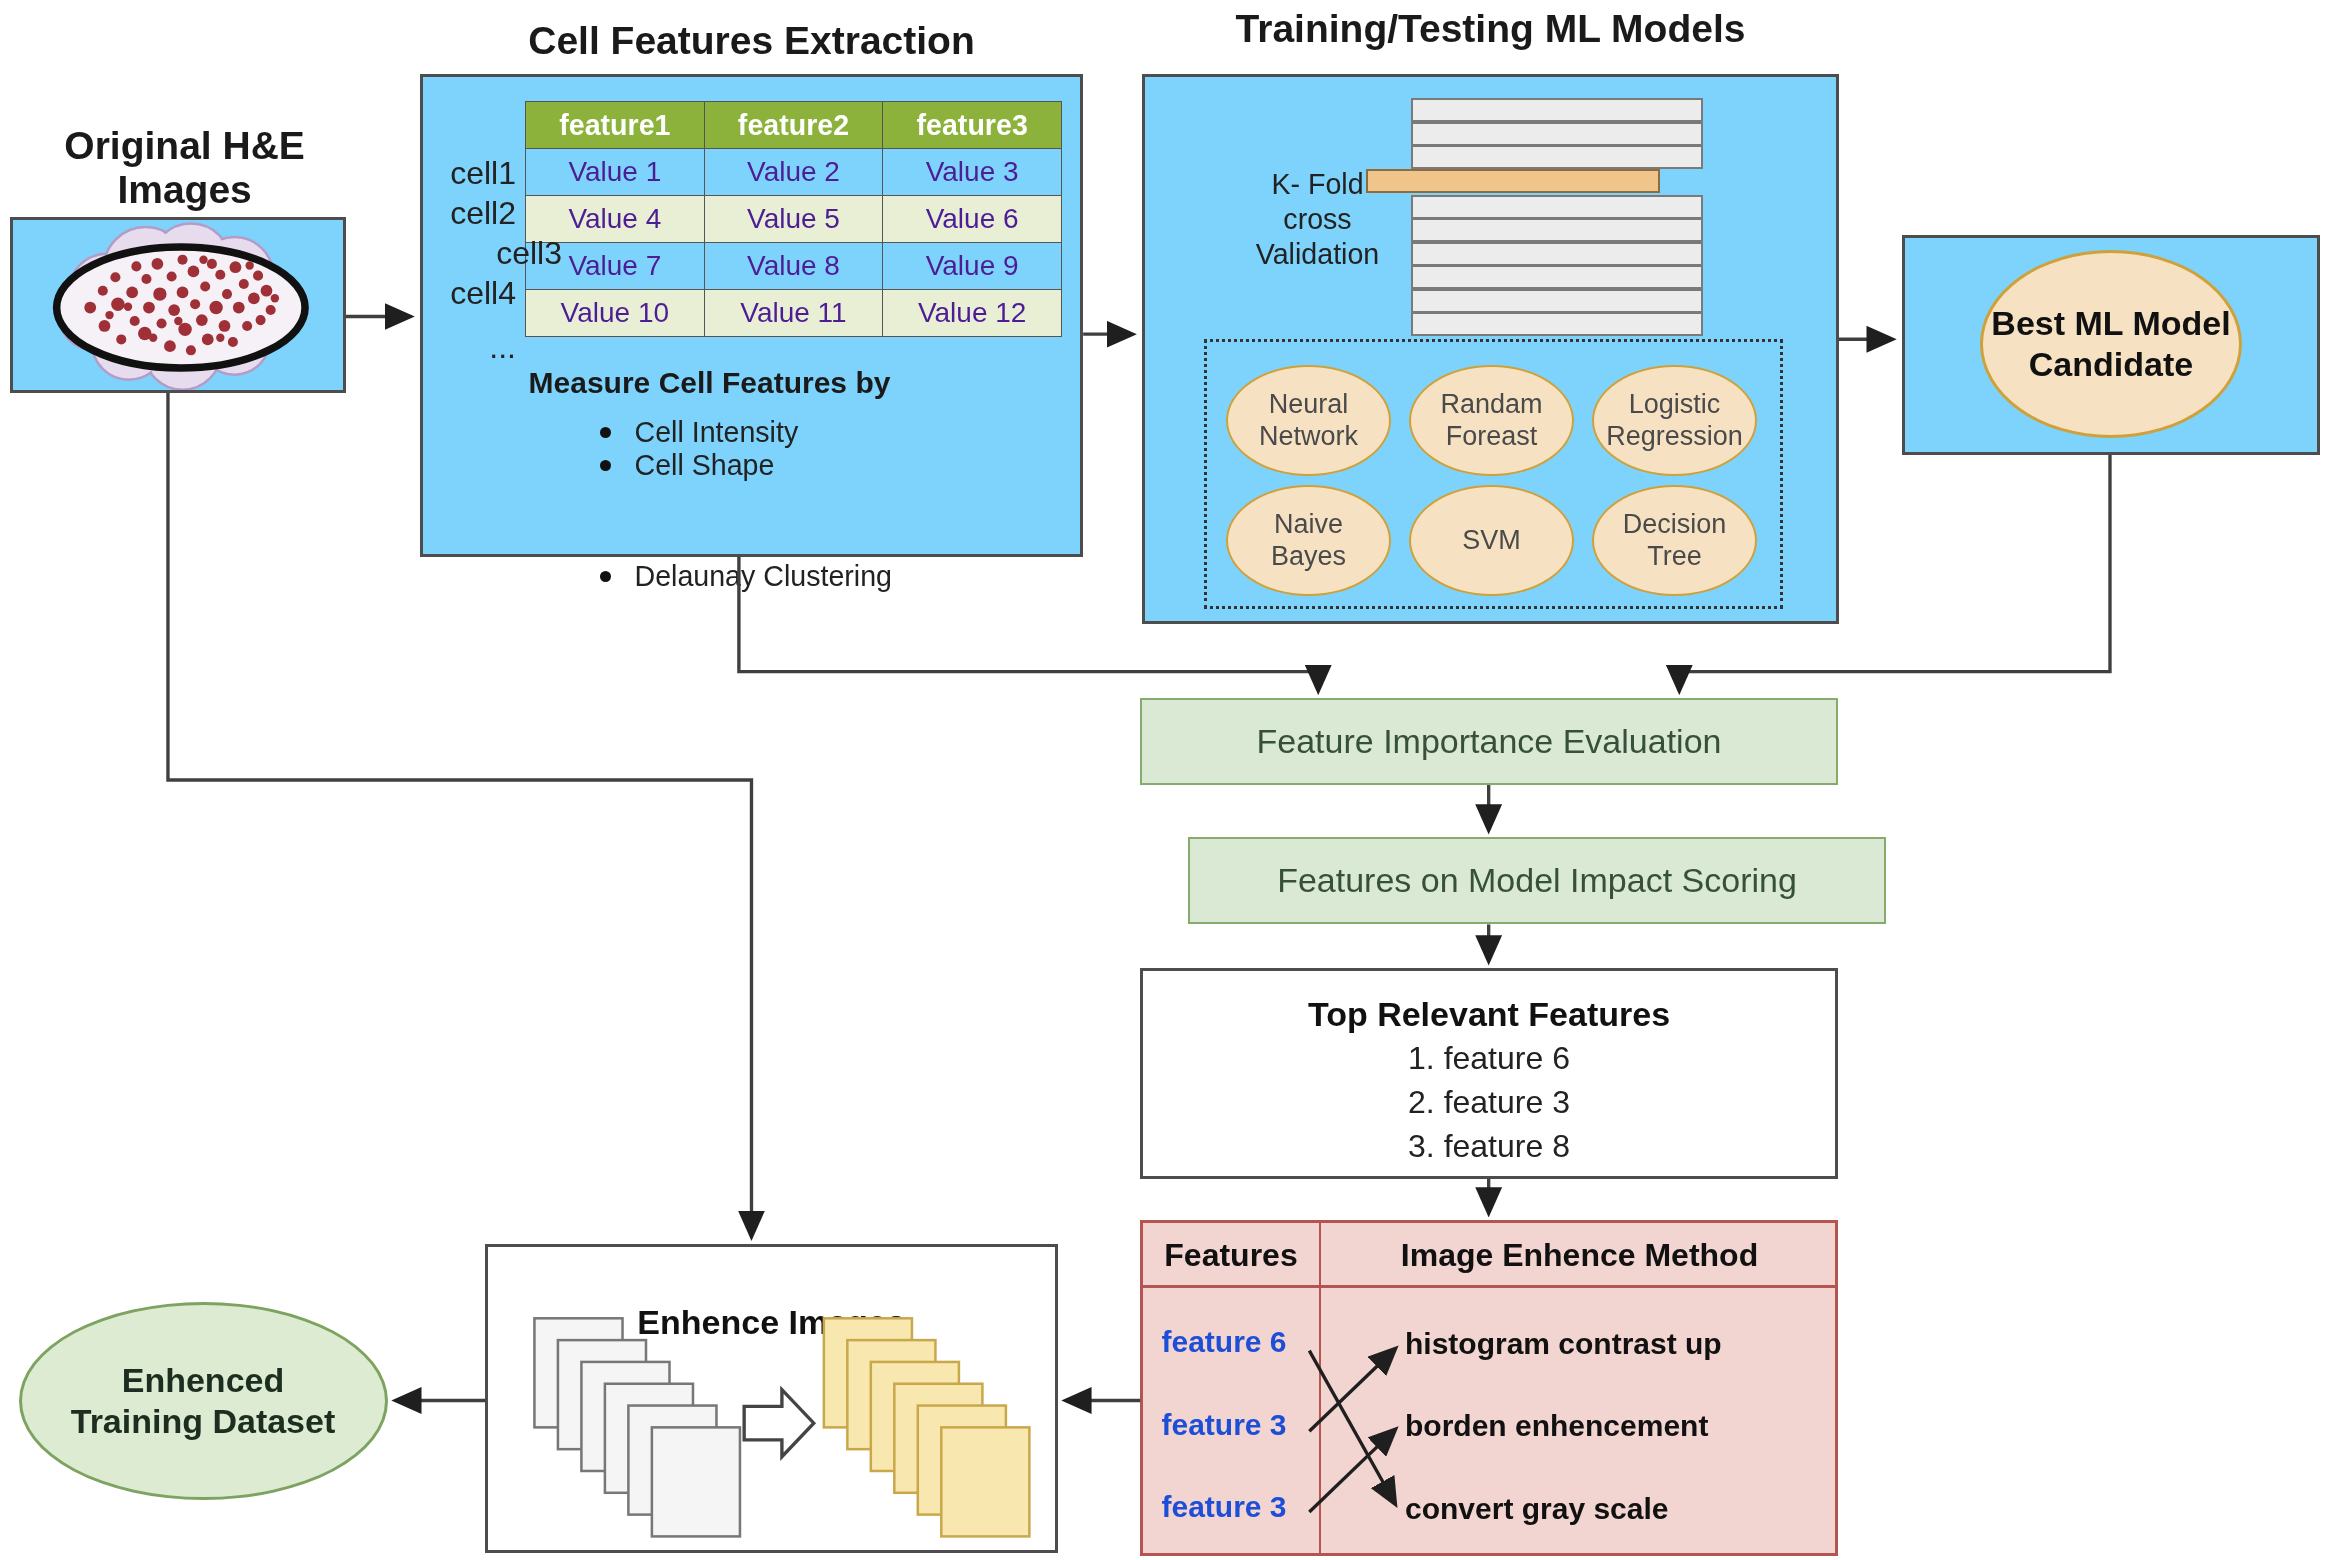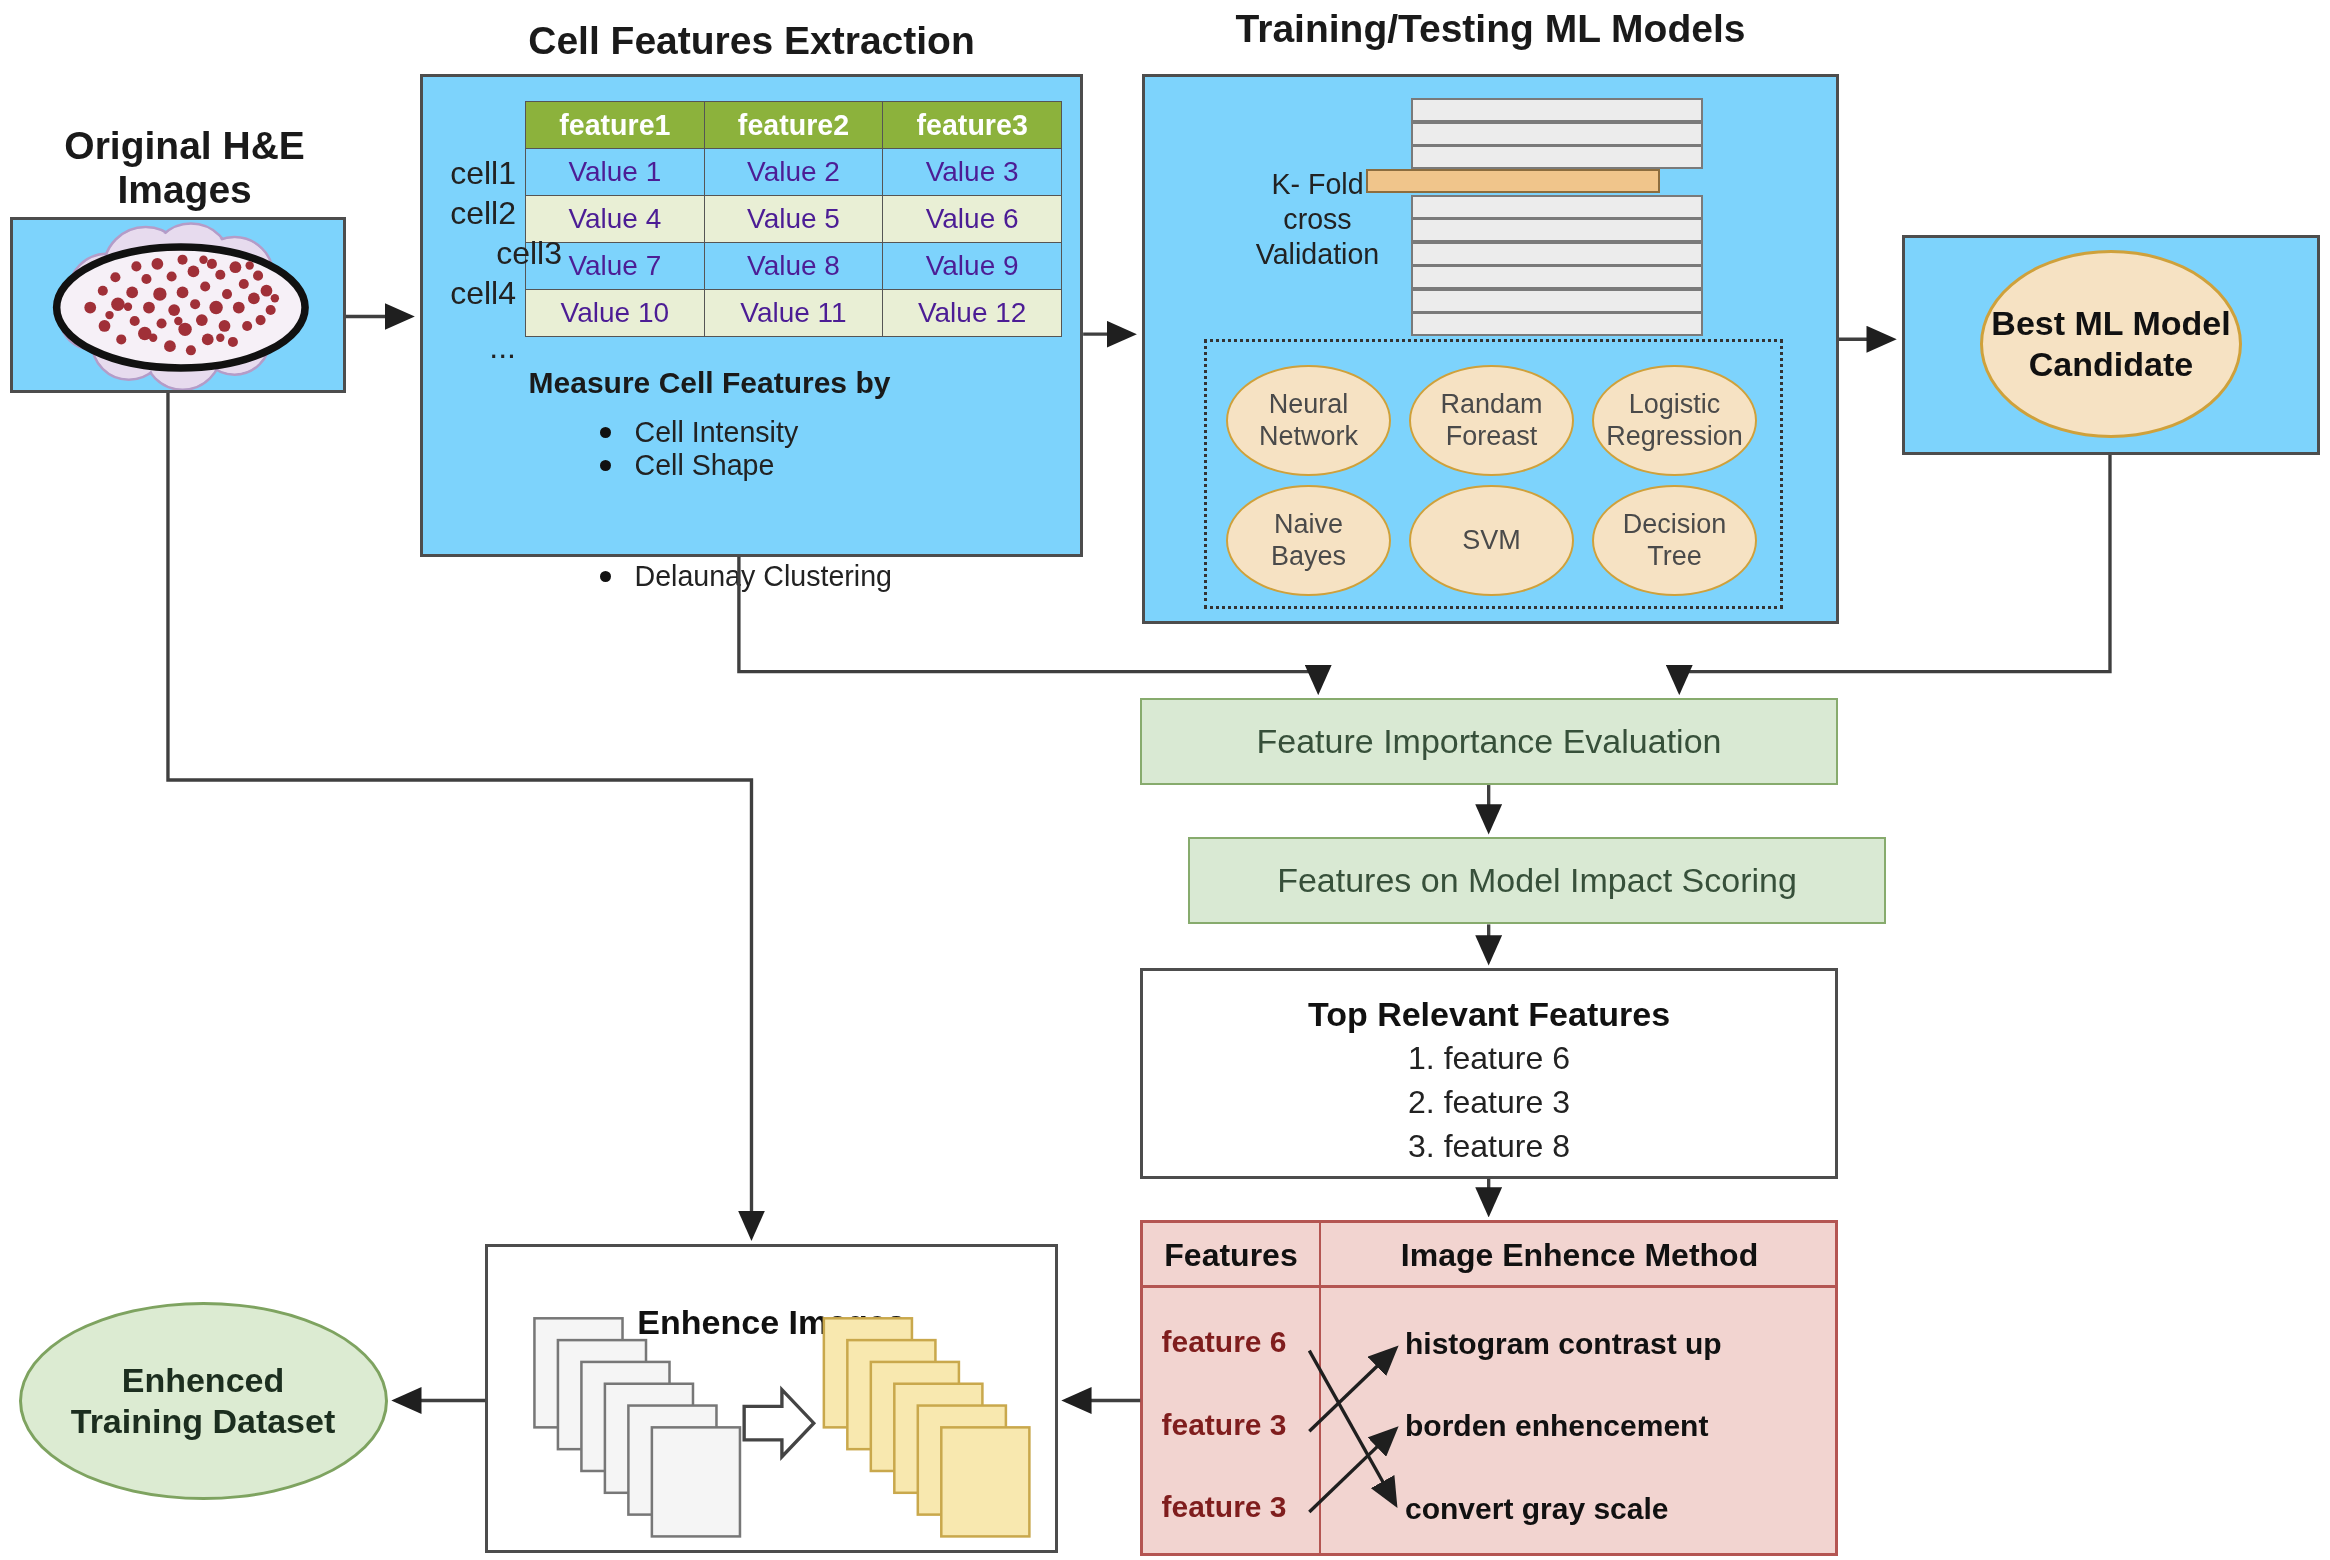--- a/index.html
+++ b/index.html
@@ -34,21 +34,21 @@
   .green-box span { font-size:34px; color:#37503a; }
 
   .toprel-box { position:absolute; left:1140px; top:968px; width:698px; height:211px; background:#fff; border:3.4px solid #4d4d4d; text-align:center; }
   .toprel-title { margin-top:23.5px; font-size:34px; font-weight:700; color:#111; }
   .toprel-item { font-size:32px; color:#222; margin-top:6.7px; }
 
   .red-table { position:absolute; left:1140px; top:1220px; width:698px; height:336px; background:#f2d4d0; border:3.4px solid #b45552; }
   .red-hdr-row { position:absolute; left:0; top:0; width:100%; height:65px; border-bottom:3.4px solid #b45552; }
   .red-divider { position:absolute; left:176px; top:0; width:0; height:100%; border-left:2.5px solid #b45552; }
   .red-hdr { position:absolute; top:0; height:65px; display:flex; align-items:center; justify-content:center; font-size:32px; font-weight:700; color:#111; }
-  .red-feature { position:absolute; left:18.5px; width:151px; height:37px; font-size:30px; font-weight:700; color:#7f1d1d; }
+  .red-feature { position:absolute; left:18.5px; width:151px; height:37px; font-size:30px; font-weight:700; color:#1d4ed8; }
   .red-method { position:absolute; left:262px; height:37px; font-size:30px; font-weight:700; color:#111; }
 
   .enh-box { position:absolute; left:485px; top:1244px; width:573px; height:309px; background:#fff; border:3.4px solid #4d4d4d; }
   .enh-title { position:absolute; left:0; top:12px; width:100%; text-align:center; font-size:34px; font-weight:700; color:#111;margin-top:44px; }
 
   .etd-oval { position:absolute; left:18.5px; top:1302px; width:369px; height:198px; border-radius:50%; background:#dcebd2; border:3.4px solid #7ea360; display:flex; align-items:center; justify-content:center; }
   .etd-oval span { font-size:34px; font-weight:700; color:#1c2e1f; text-align:center; width:302px; line-height:1.2; }
 
   svg.overlay { position:absolute; left:0; top:0; pointer-events:none; }
 </style>

